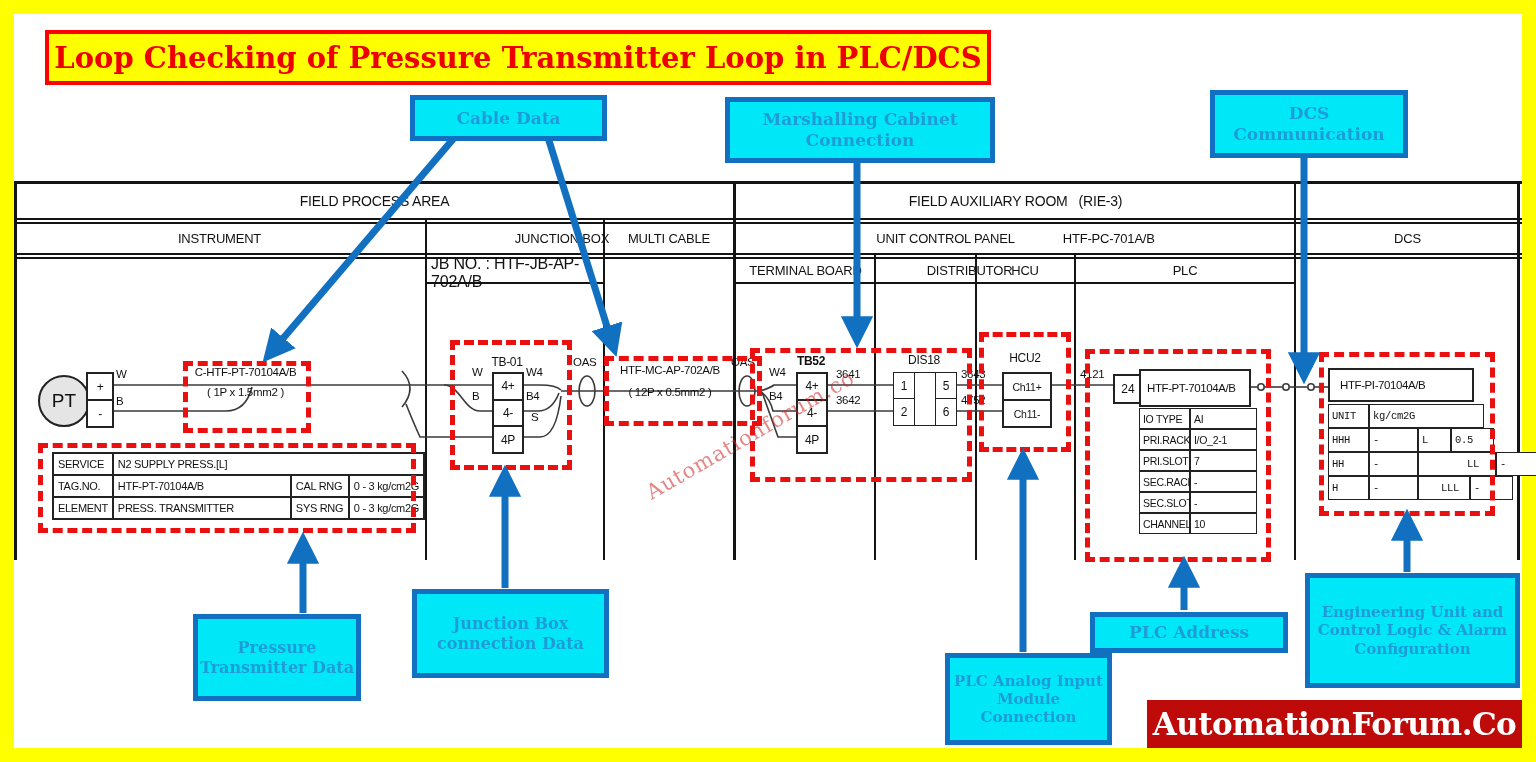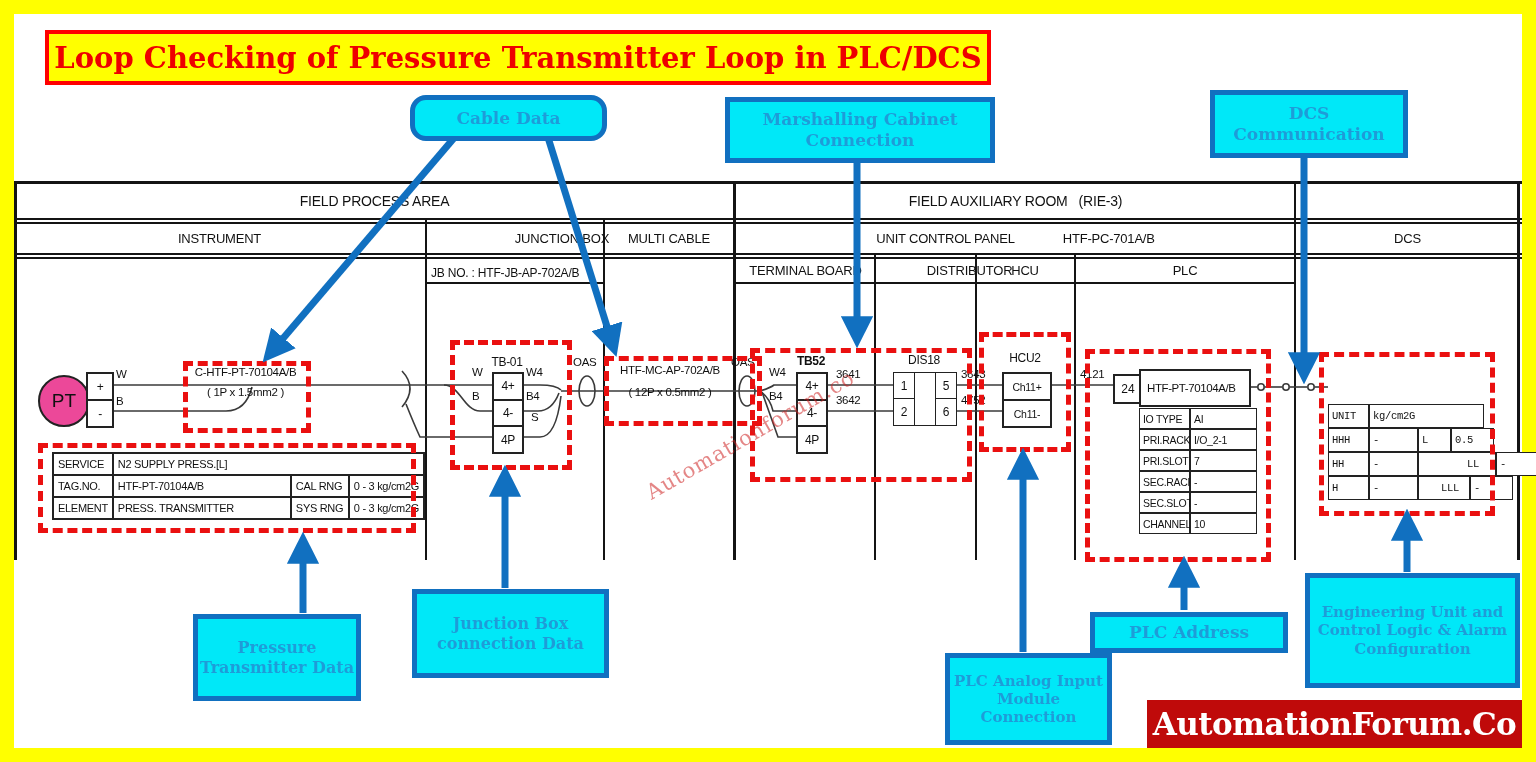--- a/index.html
+++ b/index.html
@@ -58,21 +58,21 @@
   <div class="abs cell" style="left:14px;top:186px;width:721px;height:30px;z-index:3;font-size:14px;">FIELD PROCESS AREA</div>
   <div class="abs cell" style="left:735px;top:186px;width:561px;height:30px;z-index:3;font-size:14px;white-space:pre;">FIELD AUXILIARY ROOM   (RIE-3)</div>
   <div class="abs cell" style="left:14px;top:225px;width:411px;height:27px;z-index:3;">INSTRUMENT</div>
   <div class="abs cell" style="left:425px;top:225px;width:178px;height:27px;z-index:3;padding-left:48px;">JUNCTION BOX</div>
   <div class="abs cell" style="left:603px;top:225px;width:132px;height:27px;z-index:3;">MULTI CABLE</div>
   <div class="abs cell" style="left:735px;top:225px;width:561px;height:27px;gap:48px;z-index:3;">
     <span>UNIT CONTROL PANEL</span>
     <span>HTF-PC-701A/B</span>
   </div>
   <div class="abs cell" style="left:1296px;top:225px;width:223px;height:27px;z-index:3;">DCS</div>
-  <div class="abs cell" style="left:431px;top:259px;width:172px;height:28px;justify-content:flex-start;font-size:12px;z-index:3;">JB NO. :  HTF-JB-AP-702A/B</div>
+  <div class="abs cell" style="left:431px;top:259px;width:172px;height:28px;justify-content:flex-start;font-size:16px;z-index:3;">JB NO. :  HTF-JB-AP-702A/B</div>
   <div class="abs cell" style="left:735px;top:259px;width:141px;height:22px;z-index:3;">TERMINAL BOARD</div>
   <div class="abs cell" style="left:925px;top:259px;width:89px;height:22px;z-index:3;">DISTRIBUTOR</div>
   <div class="abs cell" style="left:976px;top:259px;width:98px;height:22px;z-index:3;">HCU</div>
   <div class="abs cell" style="left:1076px;top:259px;width:218px;height:22px;z-index:3;">PLC</div>
 
   <svg width="1536" height="762" style="z-index:3;">
     <g stroke="#3a3a3a" stroke-width="1.6" fill="none">
       <path d="M112 385 H492"></path>
       <path d="M112 411 H226 Q246 411 252 387"></path>
       <path d="M402 371 Q418 388 402 407"></path>
@@ -95,21 +95,21 @@
       <path d="M1251 387 H1258"></path>
         <path d="M1265 387 H1282"></path>
         <path d="M1290 387 H1307"></path>
         <path d="M1315 387 H1328"></path>
       <circle cx="1261" cy="387" r="3.2" fill="#fff"></circle>
       <circle cx="1286" cy="387" r="3.2" fill="#fff"></circle>
       <circle cx="1311" cy="387" r="3.2" fill="#fff"></circle>
     </g>
   </svg>
 
-  <div class="abs" style="left:38px;top:375px;width:48px;height:48px;border:2px solid #222;border-radius:50%;background:#ec4899;display:flex;align-items:center;justify-content:center;font-size:19px;z-index:4;">PT</div>
+  <div class="abs" style="left:38px;top:375px;width:48px;height:48px;border:2px solid #222;border-radius:50%;background:#e5e5e5;display:flex;align-items:center;justify-content:center;font-size:19px;z-index:4;">PT</div>
   <div class="abs tbox" style="left:86px;top:372px;width:24px;height:52px;z-index:4;">
     <div class="tcell">+</div>
     <div class="tcell">-</div>
   </div>
   <span class="abs lbl" style="left:116px;top:368px;z-index:4;">W</span>
   <span class="abs lbl" style="left:116px;top:395px;z-index:4;">B</span>
   <div class="abs" style="left:187px;top:366px;width:117px;text-align:center;z-index:4;">
     <div class="lbl" style="margin-bottom:8px;">C-HTF-PT-70104A/B</div>
     <div class="lbl">( 1P x 1.5mm2 )</div>
   </div>
@@ -203,20 +203,21 @@
     <div class="prow">
         <div class="pk" style="width:46px;height:19px;">SEC.SLOT</div>
         <div class="pk" style="width:62px;height:19px;">-</div>
       </div>
     <div class="prow">
         <div class="pk" style="width:46px;height:19px;">CHANNEL</div>
         <div class="pk" style="width:62px;height:19px;">10</div>
       </div>
   </div>
 
+  <div class="abs" style="left:1328px;top:368px;width:146px;height:34px;border:2px solid #222;background:#fff;display:flex;align-items:center;padding-left:10px;font-size:11.5px;letter-spacing:-0.4px;box-sizing:border-box;z-index:4;">HTF-PI-70104A/B</div>
   <div class="abs" style="left:1328px;top:404px;z-index:4;font-family:Liberation Mono, monospace;">
     <div class="prow">
       <div class="pk" style="width:36px;height:22px;">UNIT</div>
       <div class="pk" style="width:110px;height:22px;">kg/cm2G</div>
     </div>
     <div class="prow">
       <div class="pk" style="width:36px;height:22px;">HHH</div>
       <div class="pk" style="width:44px;height:22px;">-</div>
       <div class="pk" style="width:28px;height:22px;">L</div>
       <div class="pk" style="width:38px;height:22px;">0.5</div>
@@ -260,21 +261,21 @@
       <path d="M303 613 L303 540" marker-end="url(#ah)"></path>
       <path d="M505 588 L505 473" marker-end="url(#ah)"></path>
       <path d="M1023 652 L1023 456" marker-end="url(#ah)"></path>
       <path d="M1184 610 L1184 564" marker-end="url(#ah)"></path>
       <path d="M1407 572 L1407 517" marker-end="url(#ah)"></path>
     </g>
   </svg>
 
   <div class="abs titlebar" style="left:45px;top:30px;width:938px;height:47px;z-index:8;">Loop Checking of Pressure Transmitter Loop in PLC/DCS</div>
 
-  <div class="abs co" style="left:410px;top:95px;width:187px;height:36px;font-size:17px;z-index:8;border-radius:16px;">Cable Data</div>
+  <div class="abs co" style="left:410px;top:95px;width:187px;height:36px;font-size:17px;z-index:8;">Cable Data</div>
   <div class="abs co" style="left:725px;top:97px;width:260px;height:56px;font-size:17px;z-index:8;">Marshalling Cabinet Connection</div>
   <div class="abs co" style="left:1210px;top:90px;width:188px;height:58px;font-size:17px;z-index:8;">DCS Communication</div>
   <div class="abs co" style="left:193px;top:614px;width:158px;height:77px;font-size:16px;z-index:8;">Pressure Transmitter Data</div>
   <div class="abs co" style="left:412px;top:589px;width:187px;height:79px;font-size:16px;z-index:8;">Junction Box connection Data</div>
   <div class="abs co" style="left:945px;top:653px;width:157px;height:82px;font-size:15px;z-index:8;">PLC Analog Input Module Connection</div>
   <div class="abs co" style="left:1090px;top:612px;width:188px;height:31px;font-size:17px;z-index:8;">PLC Address</div>
   <div class="abs co" style="left:1305px;top:573px;width:205px;height:105px;font-size:15px;z-index:8;">Engineering Unit and Control Logic &amp; Alarm Configuration</div>
 
   <div class="abs logo" style="left:1147px;top:700px;width:375px;height:48px;z-index:8;">AutomationForum.Co</div>
 

